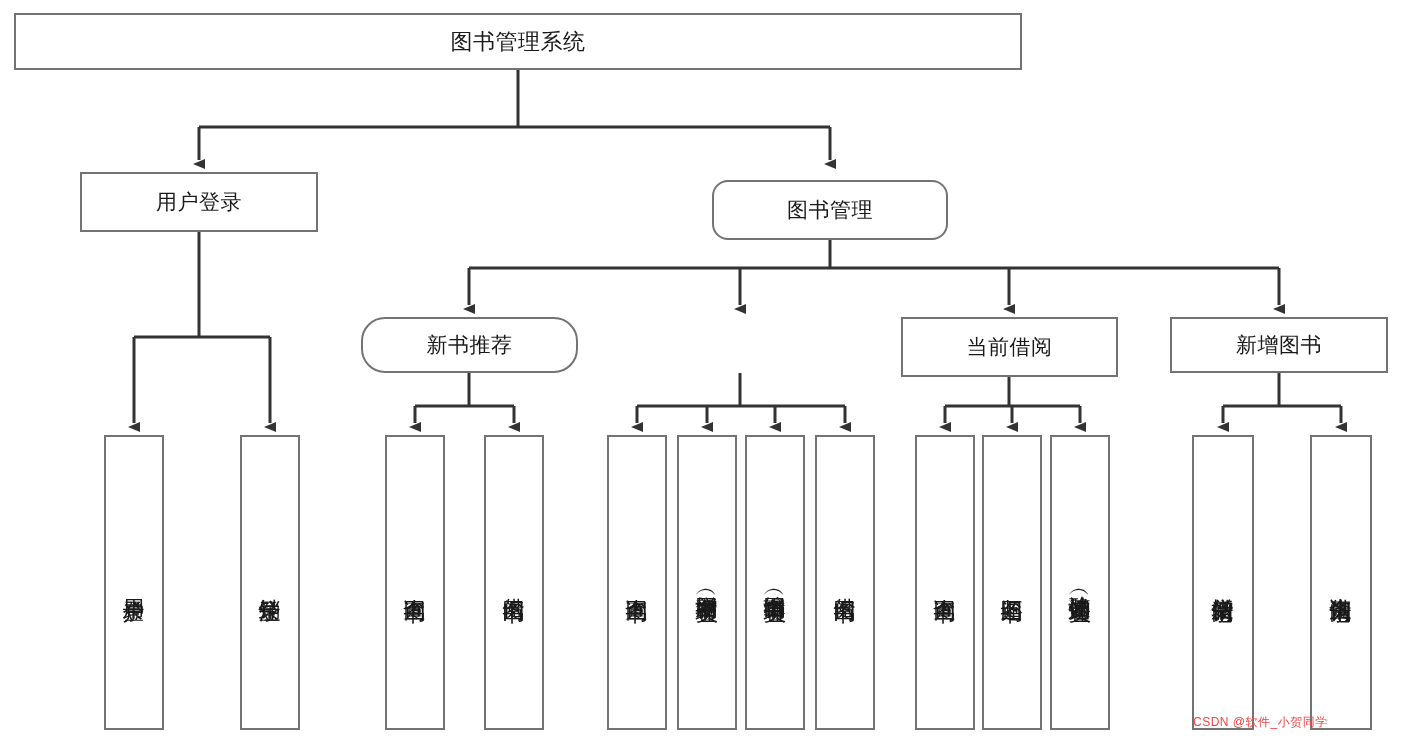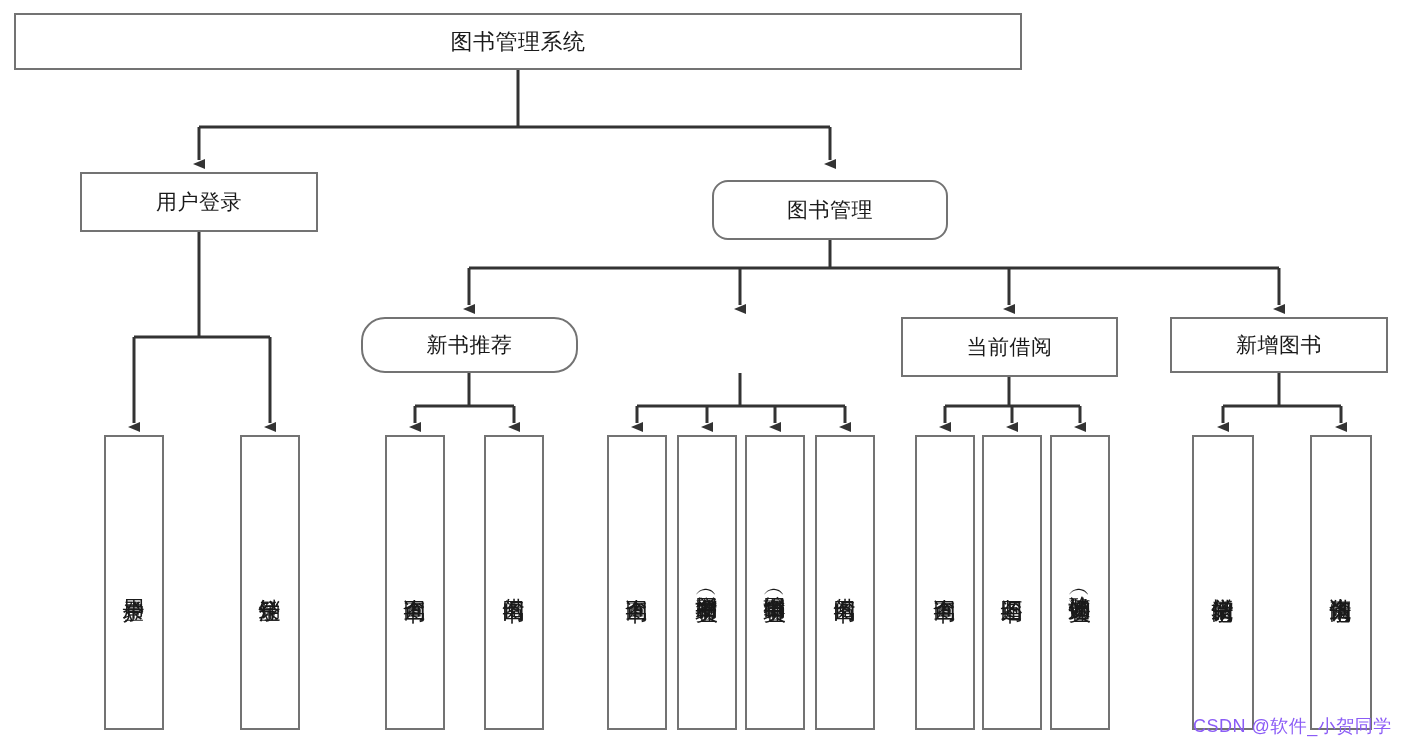--- a/index.html
+++ b/index.html
@@ -56,22 +56,22 @@
     writing-mode: vertical-rl;
     text-orientation: upright;
     font-size: 22px;
     line-height: 1.14;
     letter-spacing: 1px;
     white-space: nowrap;
     max-height: 100%;
   }
   .watermark {
     position: absolute;
-    font-size: 18px;
-    color: #8b5cf6;
+    font-size: 12px;
+    color: #ef4444;
     white-space: nowrap;
     letter-spacing: 0.5px;
   }
 </style>
 </head>
 <body>
 
 <div id="canvas">
 
   <svg class="wires" viewBox="0 0 1405 747" xmlns="http://www.w3.org/2000/svg">

